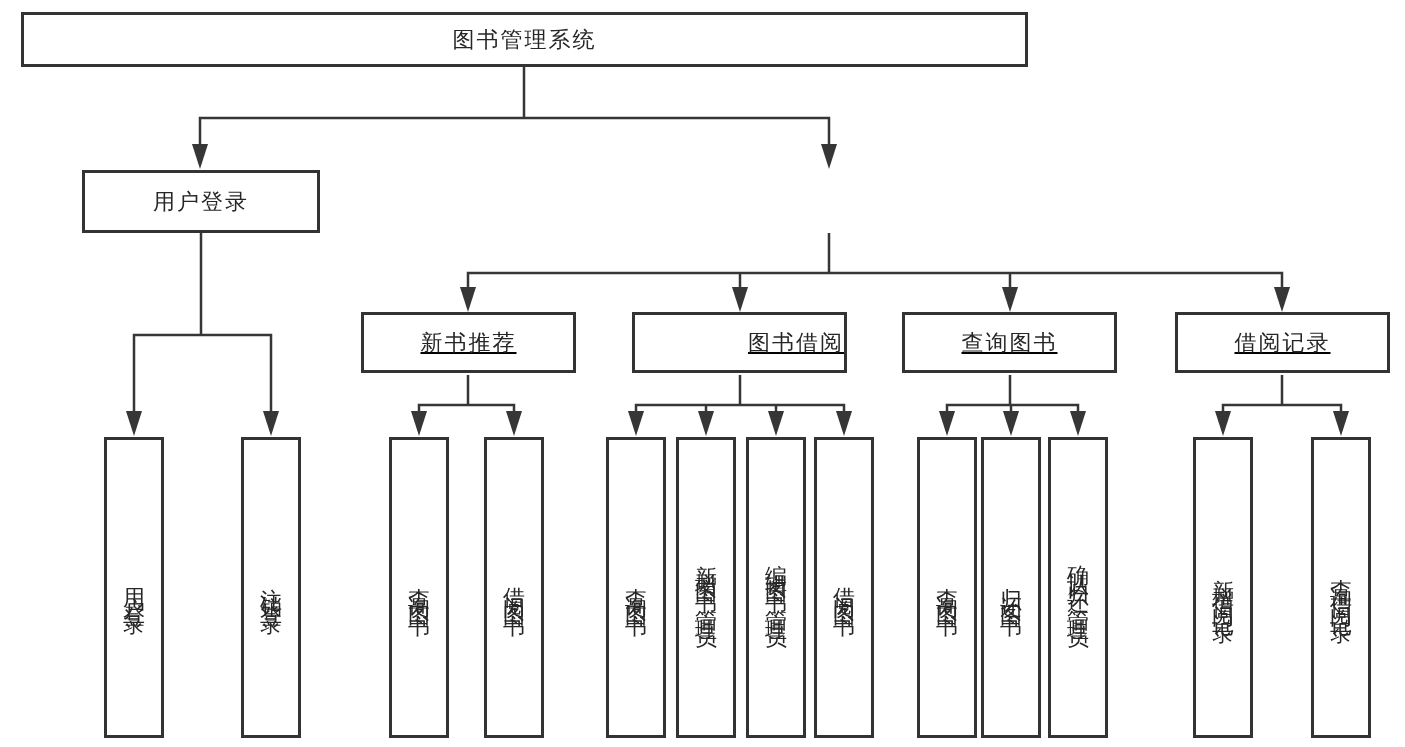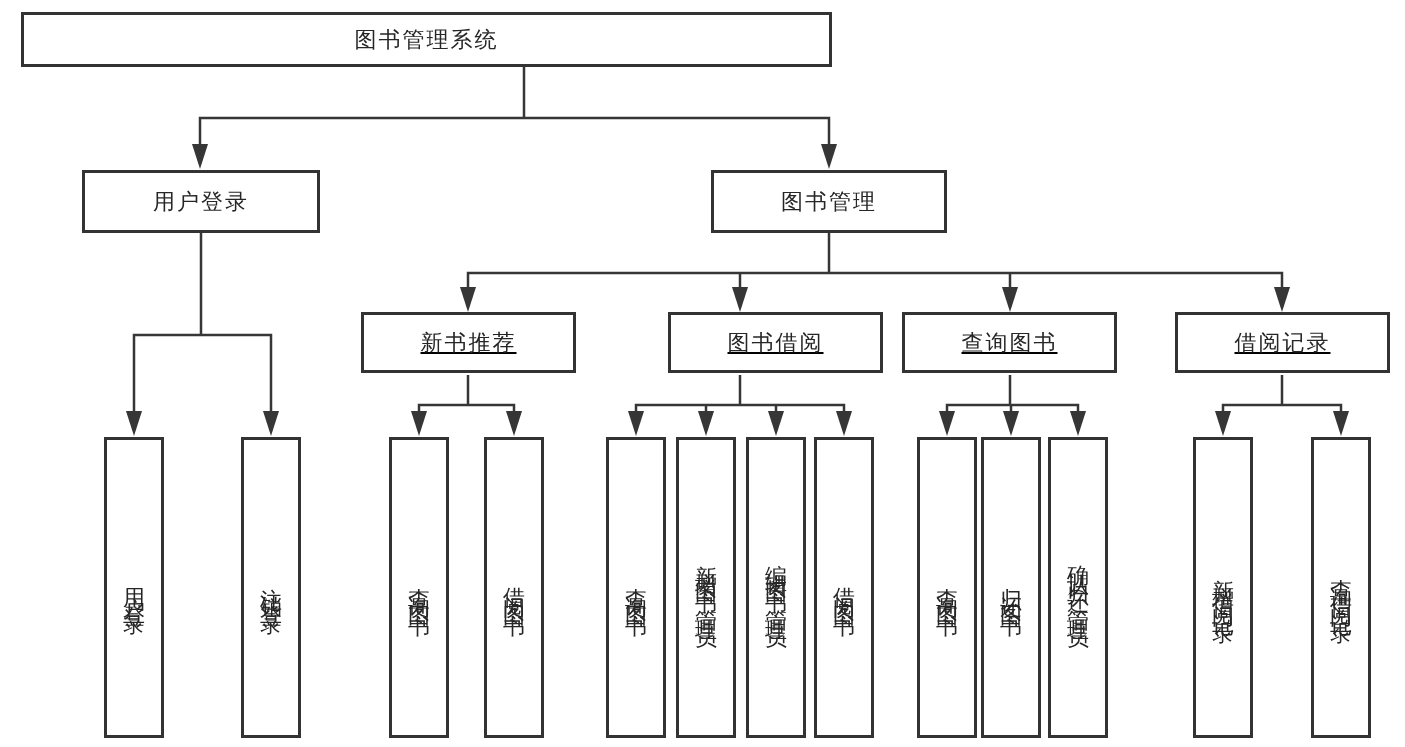--- a/index.html
+++ b/index.html
@@ -37,27 +37,27 @@
     letter-spacing: 2px;
     white-space: nowrap;
   }
   .leaf .lbl {
     writing-mode: vertical-rl;
     letter-spacing: 9px;
     font-size: 22px;
     line-height: 1;
   }
   
-  .root-box   { left: 21px;   top: 12px;  width: 811px; height: 55px; }
+  .root-box   { left: 21px;   top: 12px;  width: 1007px; height: 55px; }
   .lvl2       { top: 170px; height: 63px; }
   .b-userlogin{ left: 82px;  width: 238px; }
   .b-bookmgmt { left: 711px; width: 236px; }
   .lvl3       { top: 312px; height: 61px; width: 215px; text-decoration: underline; }
   .b-rec      { left: 361px;  }
-  .b-borrow   { left: 668px;  }
+  .b-borrow   { left: 632px; justify-content: flex-end;  }
   .b-current  { left: 902px;  }
   .b-records  { left: 1175px; }
   .leaf       { top: 437px; height: 301px; width: 60px; }
   .lf-1  { left: 104px;  }
   .lf-2  { left: 241px;  }
   .lf-3  { left: 389px;  }
   .lf-4  { left: 484px;  }
   .lf-5  { left: 606px;  }
   .lf-6  { left: 676px;  }
   .lf-7  { left: 746px;  }
@@ -124,23 +124,20 @@
       </g>
   </svg>
 
   <div class="node root-box">
     <span class="lbl">图书管理系统</span>
   </div>
 
   <div class="node lvl2 b-userlogin">
     <span class="lbl">用户登录</span>
   </div>
-  <div class="node lvl2 b-bookmgmt">
-    <span class="lbl">图书管理</span>
-  </div>
 
   <div class="node lvl3 b-rec">
     <span class="lbl">新书推荐</span>
   </div>
   <div class="node lvl3 b-borrow">
     <span class="lbl">图书借阅</span>
   </div>
   <div class="node lvl3 b-current">
     <span class="lbl">查询图书</span>
   </div>

